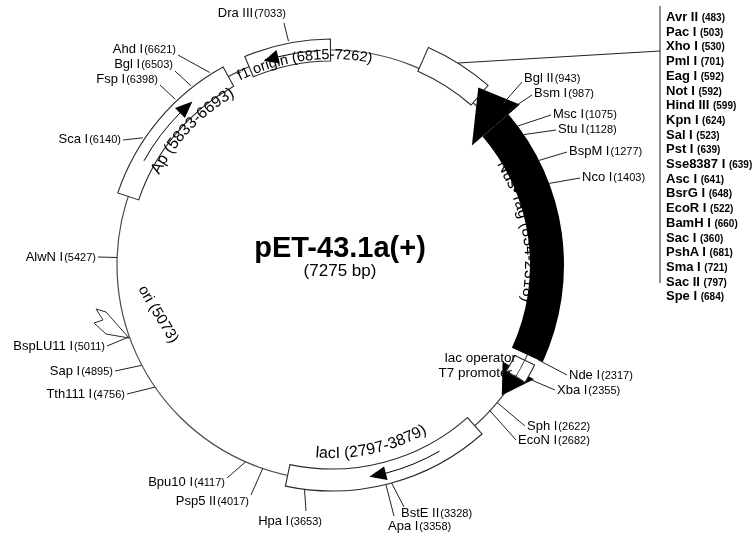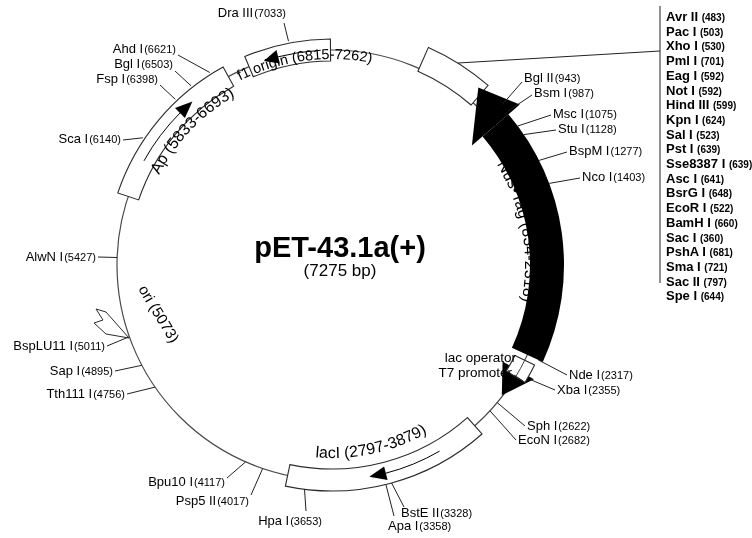--- a/index.html
+++ b/index.html
@@ -124,15 +124,15 @@
       <div class="enzyme-item"><span>Pst I </span><span class="pos">(639)</span></div>
       <div class="enzyme-item"><span>Sse8387 I </span><span class="pos">(639)</span></div>
       <div class="enzyme-item"><span>Asc I </span><span class="pos">(641)</span></div>
       <div class="enzyme-item"><span>BsrG I </span><span class="pos">(648)</span></div>
       <div class="enzyme-item"><span>EcoR I </span><span class="pos">(522)</span></div>
       <div class="enzyme-item"><span>BamH I </span><span class="pos">(660)</span></div>
       <div class="enzyme-item"><span>Sac I </span><span class="pos">(360)</span></div>
       <div class="enzyme-item"><span>PshA I </span><span class="pos">(681)</span></div>
       <div class="enzyme-item"><span>Sma I </span><span class="pos">(721)</span></div>
       <div class="enzyme-item"><span>Sac II </span><span class="pos">(797)</span></div>
-      <div class="enzyme-item"><span>Spe I </span><span class="pos">(644)</span></div>
+      <div class="enzyme-item"><span>Spe I </span><span class="pos">(684)</span></div>
     </div>
 </div>
 
 </body></html>

